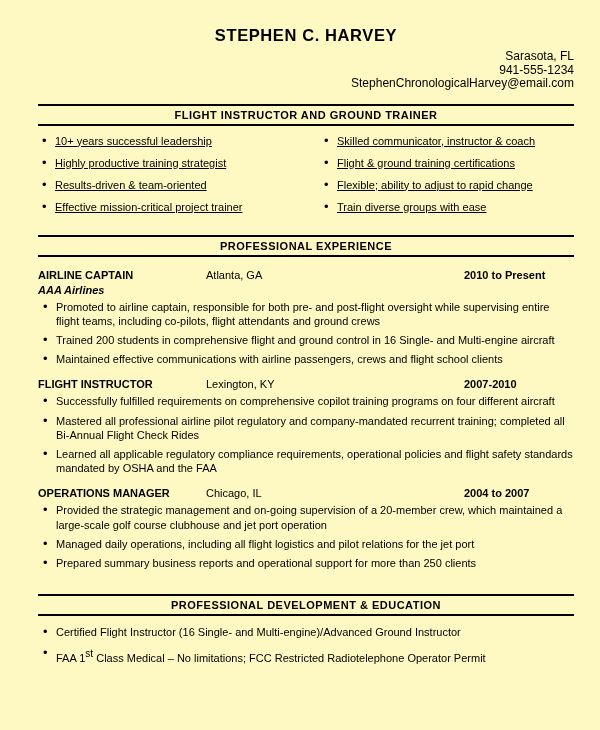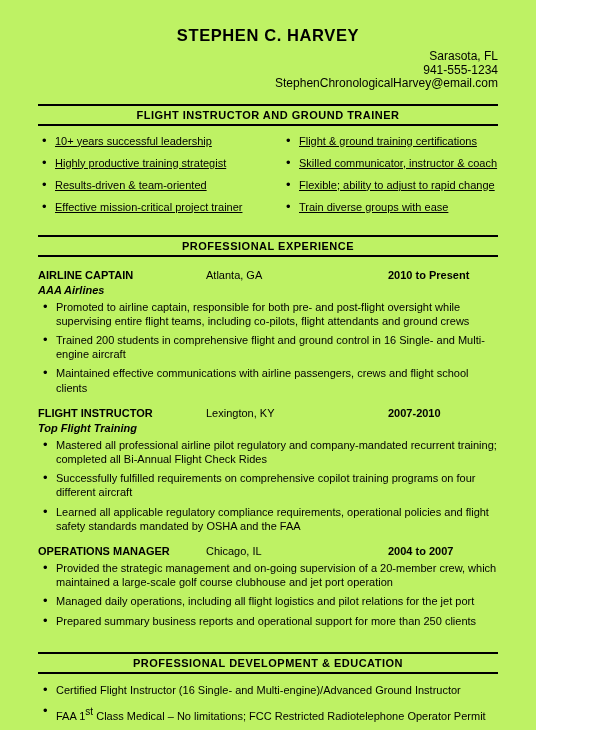--- a/index.html
+++ b/index.html
@@ -8,25 +8,25 @@
     background: #ffffff;
   }
   body {
     width: 600px;
     height: 730px;
     font-family: "Liberation Sans", sans-serif;
     color: #000000;
     overflow: hidden;
   }
   .page {
-    width: 536px;
+    width: 600px;
     height: 730px;
     box-sizing: border-box;
-    padding: 26px 38px 10px 38px;
-    background: #bef264;
+    padding: 26px 26px 10px 38px;
+    background: #fef9c3;
     position: relative;
   }
 
   
   .name {
     text-align: center;
     font-size: 16.5px;
     font-weight: bold;
     letter-spacing: 0.6px;
     margin: 0 0 5px 0;
@@ -176,22 +176,22 @@
     <div class="skills-col left">
       <ul class="bullets">
         <li>10+ years successful leadership</li>
         <li>Highly productive training strategist</li>
         <li>Results-driven &amp; team-oriented</li>
         <li>Effective mission-critical project trainer</li>
       </ul>
     </div>
     <div class="skills-col right">
       <ul class="bullets">
+        <li>Skilled communicator, instructor &amp; coach</li>
         <li>Flight &amp; ground training certifications</li>
-        <li>Skilled communicator, instructor &amp; coach</li>
         <li>Flexible; ability to adjust to rapid change</li>
         <li>Train diverse groups with ease</li>
       </ul>
     </div>
   </div>
 
   <div class="section-head">PROFESSIONAL EXPERIENCE</div>
 
   <div class="job">
     <div class="job-row">
@@ -206,24 +206,23 @@
       <li>Maintained effective communications with airline passengers, crews and flight school clients</li>
     </ul>
   </div>
 
   <div class="job">
     <div class="job-row">
       <span class="job-title">FLIGHT INSTRUCTOR</span>
       <span class="job-location">Lexington, KY</span>
       <span class="job-dates">2007-2010</span>
     </div>
-    <div class="job-company">Top Flight Training</div>
     <ul class="job-bullets">
+      <li>Successfully fulfilled requirements on comprehensive copilot training programs on four different aircraft</li>
       <li>Mastered all professional airline pilot regulatory and company-mandated recurrent training; completed all Bi-Annual Flight Check Rides</li>
-      <li>Successfully fulfilled requirements on comprehensive copilot training programs on four different aircraft</li>
       <li>Learned all applicable regulatory compliance requirements, operational policies and flight safety standards mandated by OSHA and the FAA</li>
     </ul>
   </div>
 
   <div class="job">
     <div class="job-row">
       <span class="job-title">OPERATIONS MANAGER</span>
       <span class="job-location">Chicago, IL</span>
       <span class="job-dates">2004 to 2007</span>
     </div>

